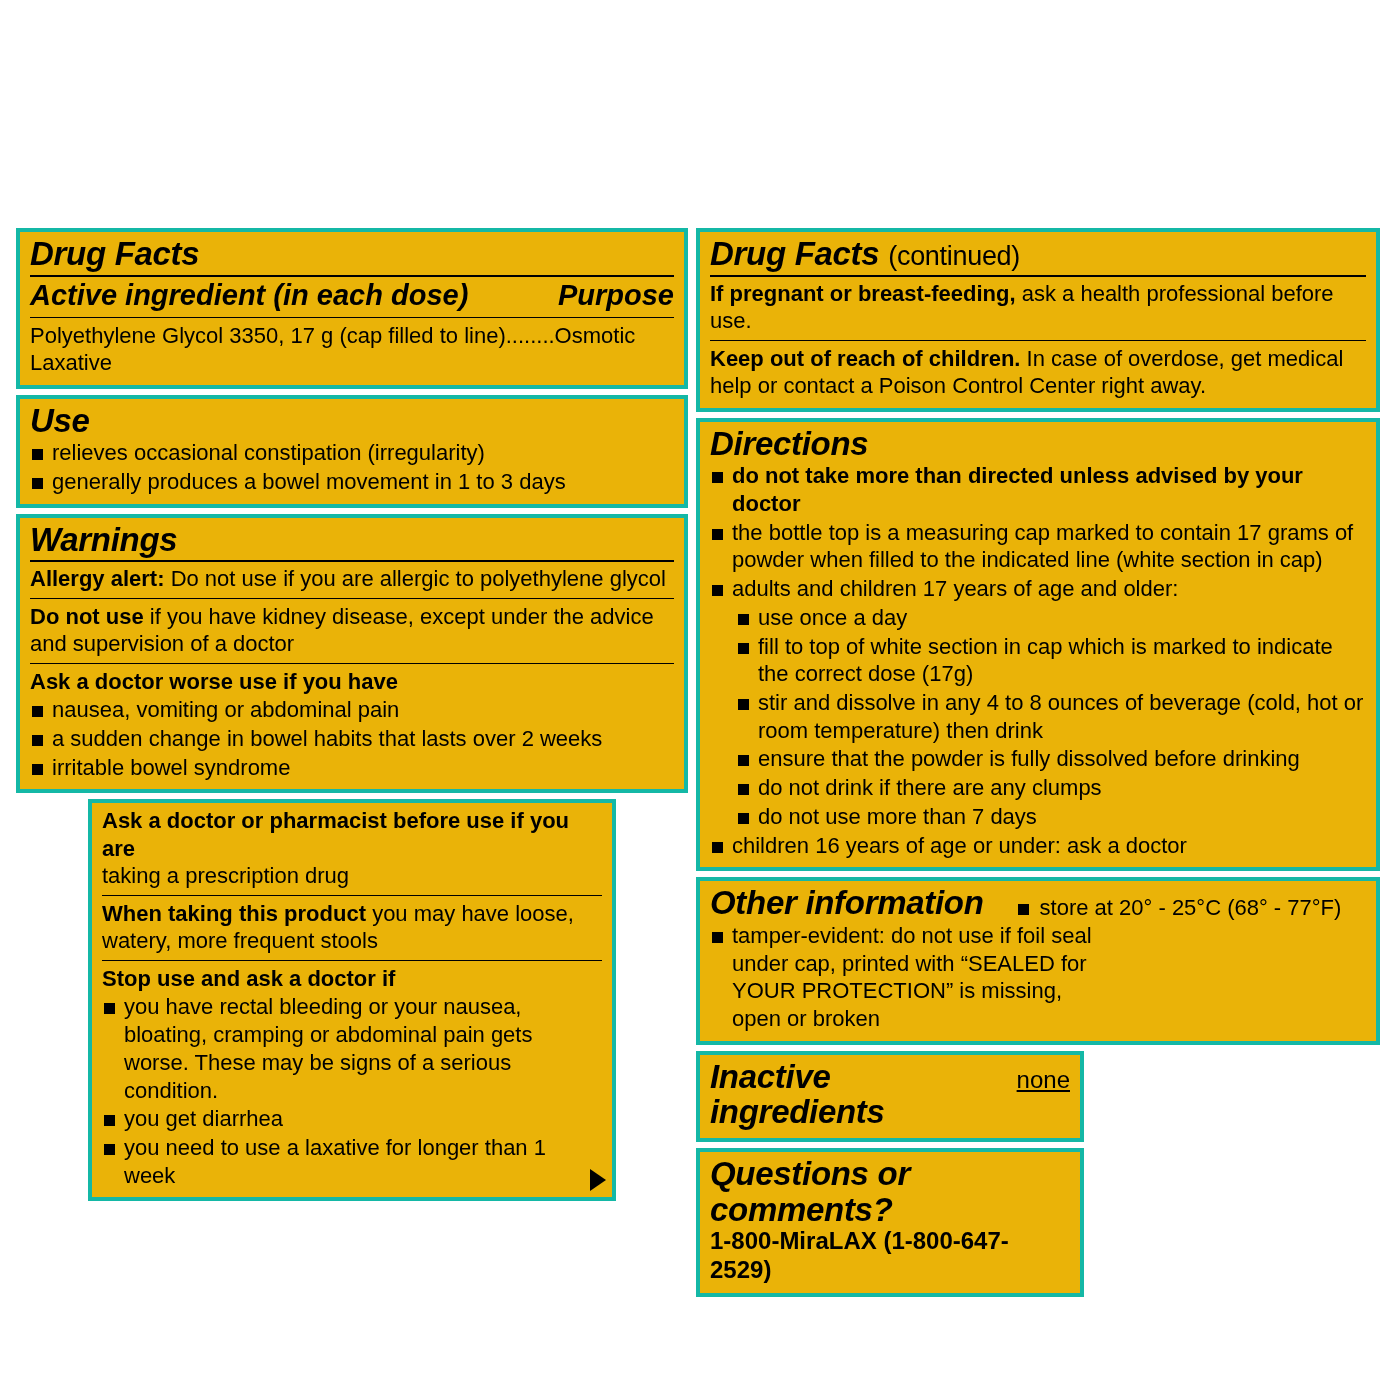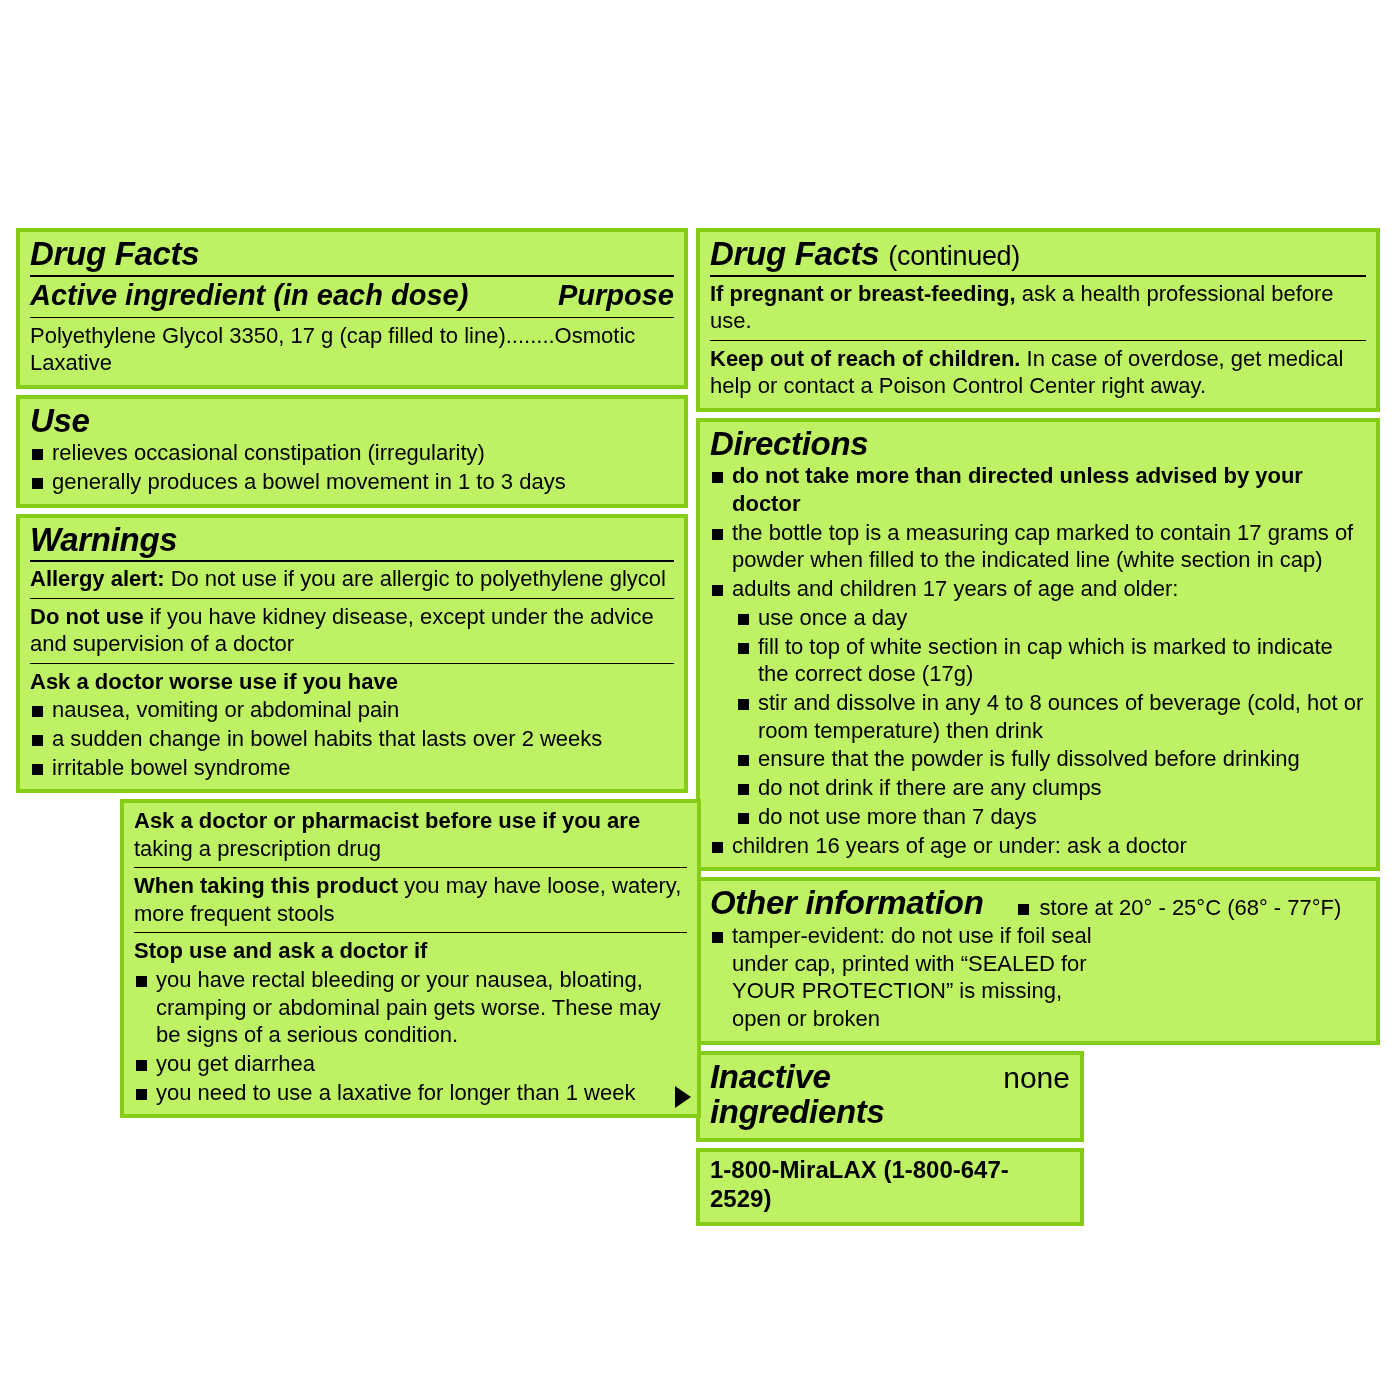--- a/index.html
+++ b/index.html
@@ -26,22 +26,22 @@
   .cols {
     display: flex;
     align-items: flex-start;
     gap: 8px;
   }
 
   .col-left { width: 672px; }
   .col-right { width: 684px; }
 
   .box {
-    border: 4px solid #84cc16;
-    background: #bef264;
+    border: 4px solid #14b8a6;
+    background: #eab308;
     box-sizing: border-box;
   }
 
   .box + .box { margin-top: 6px; }
 
   .pad {
     padding: 4px 10px 8px 10px;
   }
 
   .title {
@@ -106,22 +106,22 @@
     height: 11px;
     background: #000;
   }
   ul.sub {
     margin-left: 26px;
   }
   ul.sub > li::before { top: 10px; }
 
   
   .indent-block {
-    margin-left: 104px;
-    width: 581px;
+    margin-left: 72px;
+    width: 528px;
   }
 
   .arrow {
     position: absolute;
     right: 6px;
     bottom: 6px;
     width: 0; height: 0;
     border-left: 16px solid #000;
     border-top: 11px solid transparent;
     border-bottom: 11px solid transparent;
@@ -152,21 +152,22 @@
   }
 
   .inline-head {
     display: flex;
     align-items: baseline;
     gap: 28px;
   }
   .inline-head .val {
     font-style: normal;
     font-weight: normal;
-    font-size: 30px;
+    font-size: 24px;
+    text-decoration: underline;
   }
 
   .phone {
     font-weight: bold;
     font-size: 24px;
     line-height: 1.2;
   }
 </style>
 </head>
 <body>
@@ -307,19 +308,20 @@
         <div class="pad">
           <div class="inline-head">
             <div class="title">Inactive ingredients</div>
             <div class="val">none</div>
           </div>
         </div>
       </div>
 
       <div class="box narrow">
         <div class="pad">
+          <div class="title">Questions or comments?</div>
           <div class="phone">1-800-MiraLAX (1-800-647-2529)</div>
         </div>
       </div>
 
     </div>
   </div>
 </div>
 
 </body></html>

